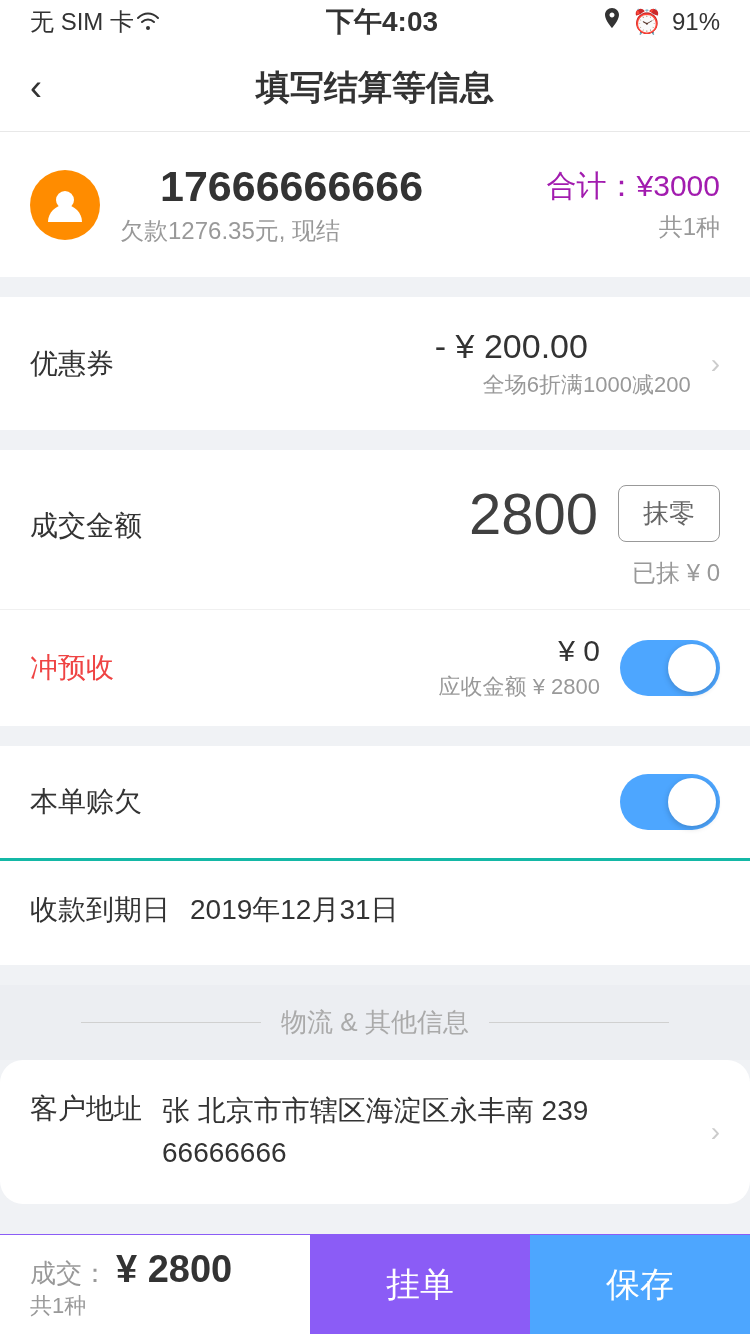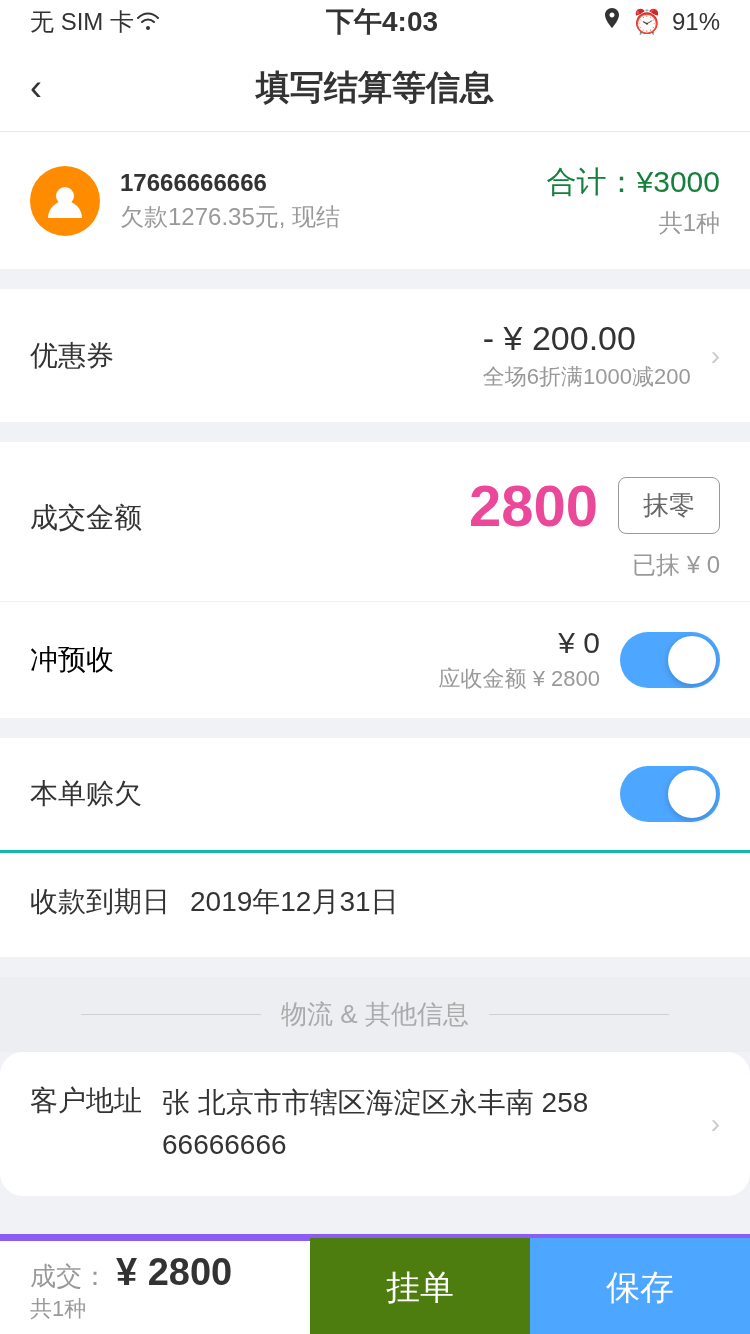--- a/index.html
+++ b/index.html
@@ -76,35 +76,36 @@
       align-items: center;
       justify-content: center;
     }
     .avatar-icon {
       width: 42px;
       height: 42px;
       fill: #fff;
     }
     .customer-info {}
     .customer-phone {
-      font-size: 24px;
+      font-size: 43px;
       font-weight: 600;
       color: #333;
+      margin-left: 40px;
     }
     .customer-debt {
       font-size: 24px;
       color: #999;
       margin-top: 4px;
     }
     .customer-total {
       text-align: right;
     }
     .total-amount {
       font-size: 30px;
-      color: #15803d;
+      color: #a21caf;
       font-weight: 500;
     }
     .total-count {
       font-size: 24px;
       color: #999;
       margin-top: 4px;
     }
 
     
     .coupon-row {
@@ -122,20 +123,21 @@
     .coupon-amount {
       font-size: 34px;
       color: #333;
       font-weight: 500;
     }
     .coupon-desc {
       font-size: 22px;
       color: #999;
       text-align: right;
       margin-top: 4px;
+      margin-left: 48px;
     }
     .coupon-arrow {
       font-size: 28px;
       color: #ccc;
       margin-left: 10px;
     }
 
     
     .section-mid {
       background: #fff;
@@ -152,22 +154,22 @@
       color: #333;
       margin-top: 24px;
     }
     .amount-right {
       display: flex;
       align-items: center;
       gap: 20px;
     }
     .amount-value {
       font-size: 58px;
-      font-weight: 700;
-      color: #ec4899;
+      font-weight: 400;
+      color: #404040;
     }
     .round-btn {
       border: 1.5px solid #999;
       border-radius: 8px;
       padding: 10px 24px;
       font-size: 26px;
       color: #666;
       background: #fff;
       cursor: pointer;
     }
@@ -181,21 +183,21 @@
     
     .prepay-row {
       display: flex;
       align-items: center;
       justify-content: space-between;
       padding: 24px 30px;
       border-top: 1px solid #f0f0f0;
     }
     .prepay-label {
       font-size: 28px;
-      color: #000000;
+      color: #ef4444;
     }
     .prepay-right {
       display: flex;
       align-items: center;
       gap: 20px;
     }
     .prepay-amount-block {
       text-align: right;
     }
     .prepay-amount {
@@ -322,21 +324,21 @@
     
     .bottom-bar {
       position: fixed;
       bottom: 0;
       left: 0;
       width: 750px;
       height: 100px;
       background: #fff;
       display: flex;
       align-items: center;
-      border-top: 7px solid #8b5cf6;
+      border-top: 1px solid #8b5cf6;
     }
     .bottom-info {
       flex: 1;
       padding: 0 30px;
     }
     .bottom-deal {
       font-size: 26px;
       color: #999;
     }
     .bottom-amount {
@@ -344,21 +346,21 @@
       font-weight: 600;
       color: #333;
     }
     .bottom-count {
       font-size: 22px;
       color: #999;
     }
     .bottom-btn-hold {
       width: 220px;
       height: 100px;
-      background: #4d7c0f;
+      background: #8b5cf6;
       display: flex;
       align-items: center;
       justify-content: center;
       font-size: 34px;
       color: #fff;
       font-weight: 500;
       cursor: pointer;
     }
     .bottom-btn-save {
       width: 220px;
@@ -479,21 +481,21 @@
   <div class="divider-label">
     <div class="divider-line"></div>
     <span>物流 &amp; 其他信息</span>
     <div class="divider-line"></div>
   </div>
 </div>
 
 <div class="section-addr">
   <div class="addr-row">
     <span class="addr-label">客户地址</span>
-    <span class="addr-value">张 北京市市辖区海淀区永丰南 258 66666666</span>
+    <span class="addr-value">张 北京市市辖区海淀区永丰南 239 66666666</span>
     <span class="addr-arrow">›</span>
   </div>
 </div>
 
 <div class="gray-area"></div>
 
 <div class="bottom-bar">
   <div class="bottom-info">
     <div style="display:flex;align-items:baseline;gap:8px;">
       <span class="bottom-deal">成交：</span>

